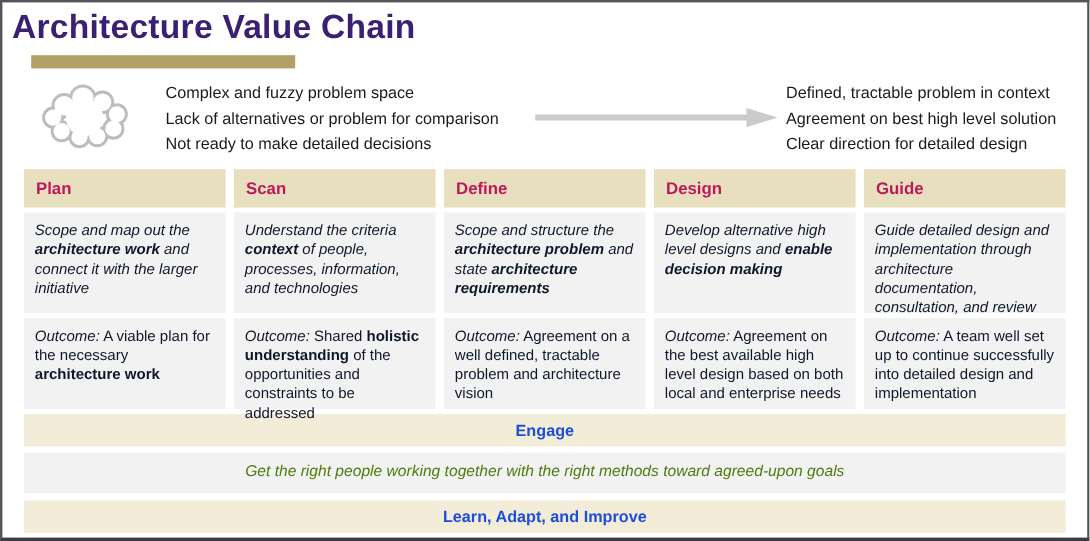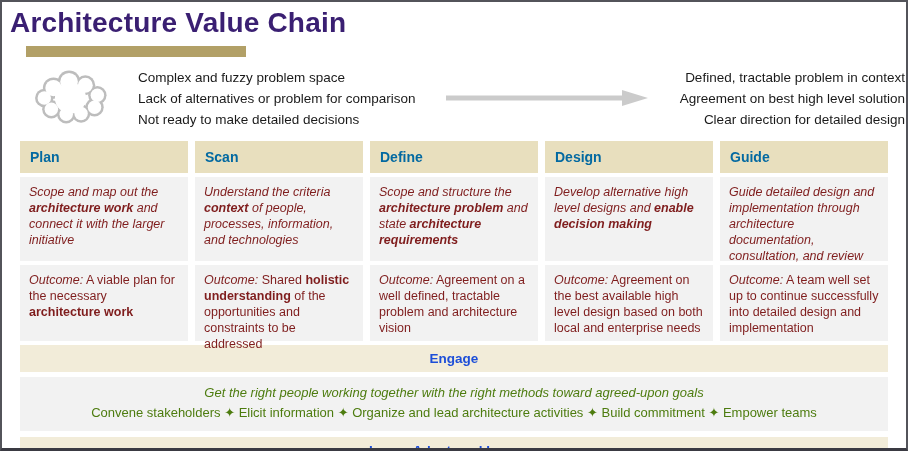--- a/index.html
+++ b/index.html
@@ -7,27 +7,27 @@
   .canvas{position:relative;width:908px;height:451px;box-sizing:border-box;
           border:2px solid #53545a;border-bottom:3px solid #3a3a42;background:#fff;overflow:hidden;}
   .title{margin:5px 0 0 8px;font-size:28px;font-weight:bold;color:#3a1f72;letter-spacing:.2px;}
   .gold-bar{margin:7px 0 0 24px;width:220px;height:11px;background:#b2a067;}
 
   .top-row{display:flex;align-items:center;margin:6px 18px 0 18px;height:70px;}
   .cloud-wrap{width:96px;flex:0 0 auto;margin-left:8px;}
   .before-text{margin-left:14px;width:300px;flex:0 0 auto;}
   .state-line{font-size:13.5px;color:#1a1a1a;line-height:21px;white-space:nowrap;}
   .arrow-wrap{flex:1 1 auto;display:flex;justify-content:center;align-items:center;padding:0 6px;}
-  .after-text{width:250px;flex:0 0 auto;text-align:right;margin-right:10px;}
+  .after-text{width:250px;flex:0 0 auto;margin-right:10px;}
 
   .table{margin:8px 18px 0 18px;}
   .trow{display:grid;grid-template-columns:repeat(5,1fr);column-gap:7px;margin-bottom:4px;}
   .cell{box-sizing:border-box;}
-  .cell.head{background:#e8dfbe;font-weight:bold;font-size:14px;padding:8px 10px 7px 10px;height:32px;color:#0369a1;}
-  .cell.body{background:#f2f2f2;font-size:12.5px;line-height:16px;padding:7px 9px;color:#7f1d1d;}
+  .cell.head{background:#e8dfbe;font-weight:bold;font-size:14px;padding:8px 10px 7px 10px;height:32px;color:#be185d;}
+  .cell.body{background:#f2f2f2;font-size:12.5px;line-height:16px;padding:7px 9px;color:#0f172a;}
   .cell.desc{height:84px;}
   .cell.outcome{height:76px;}
 
   .band{margin:3px 18px 0 18px;background:#f2ecd9;text-align:center;
         font-weight:bold;font-size:13.5px;padding:6px 0;color:#1d4ed8;}
   .engage-body{margin:5px 18px 0 18px;background:#f2f2f2;text-align:center;
         font-size:13px;padding:6px 0 8px 0;color:#4d7c0f;}
   .engage-line1{font-style:italic;line-height:20px;}
   .engage-line2{line-height:20px;}
   .band.learn{margin-top:6px;}
@@ -110,18 +110,17 @@
         <div class="cell body outcome"><span style="font-weight: normal; font-style: italic;">Outcome:</span><span style="font-weight: normal; font-style: normal;"> Agreement on a well defined, tractable problem and architecture vision</span></div>
         <div class="cell body outcome"><span style="font-weight: normal; font-style: italic;">Outcome:</span><span style="font-weight: normal; font-style: normal;"> Agreement on the best available high level design based on both local and enterprise needs</span></div>
         <div class="cell body outcome"><span style="font-weight: normal; font-style: italic;">Outcome:</span><span style="font-weight: normal; font-style: normal;"> A team well set up to continue successfully into detailed design and implementation</span></div>
       </div>
   </div>
 
   <div class="band">Engage</div>
 
   <div class="engage-body">
     <div class="engage-line1">Get the right people working together with the right methods toward agreed-upon goals</div>
-    <div class="engage-line2">Convene stakeholders ✦ Elicit information ✦ Organize and lead architecture activities ✦ Build commitment ✦ Empower teams</div>
   </div>
 
   <div class="band learn">Learn, Adapt, and Improve</div>
 
 </div>
 
 </body></html>

